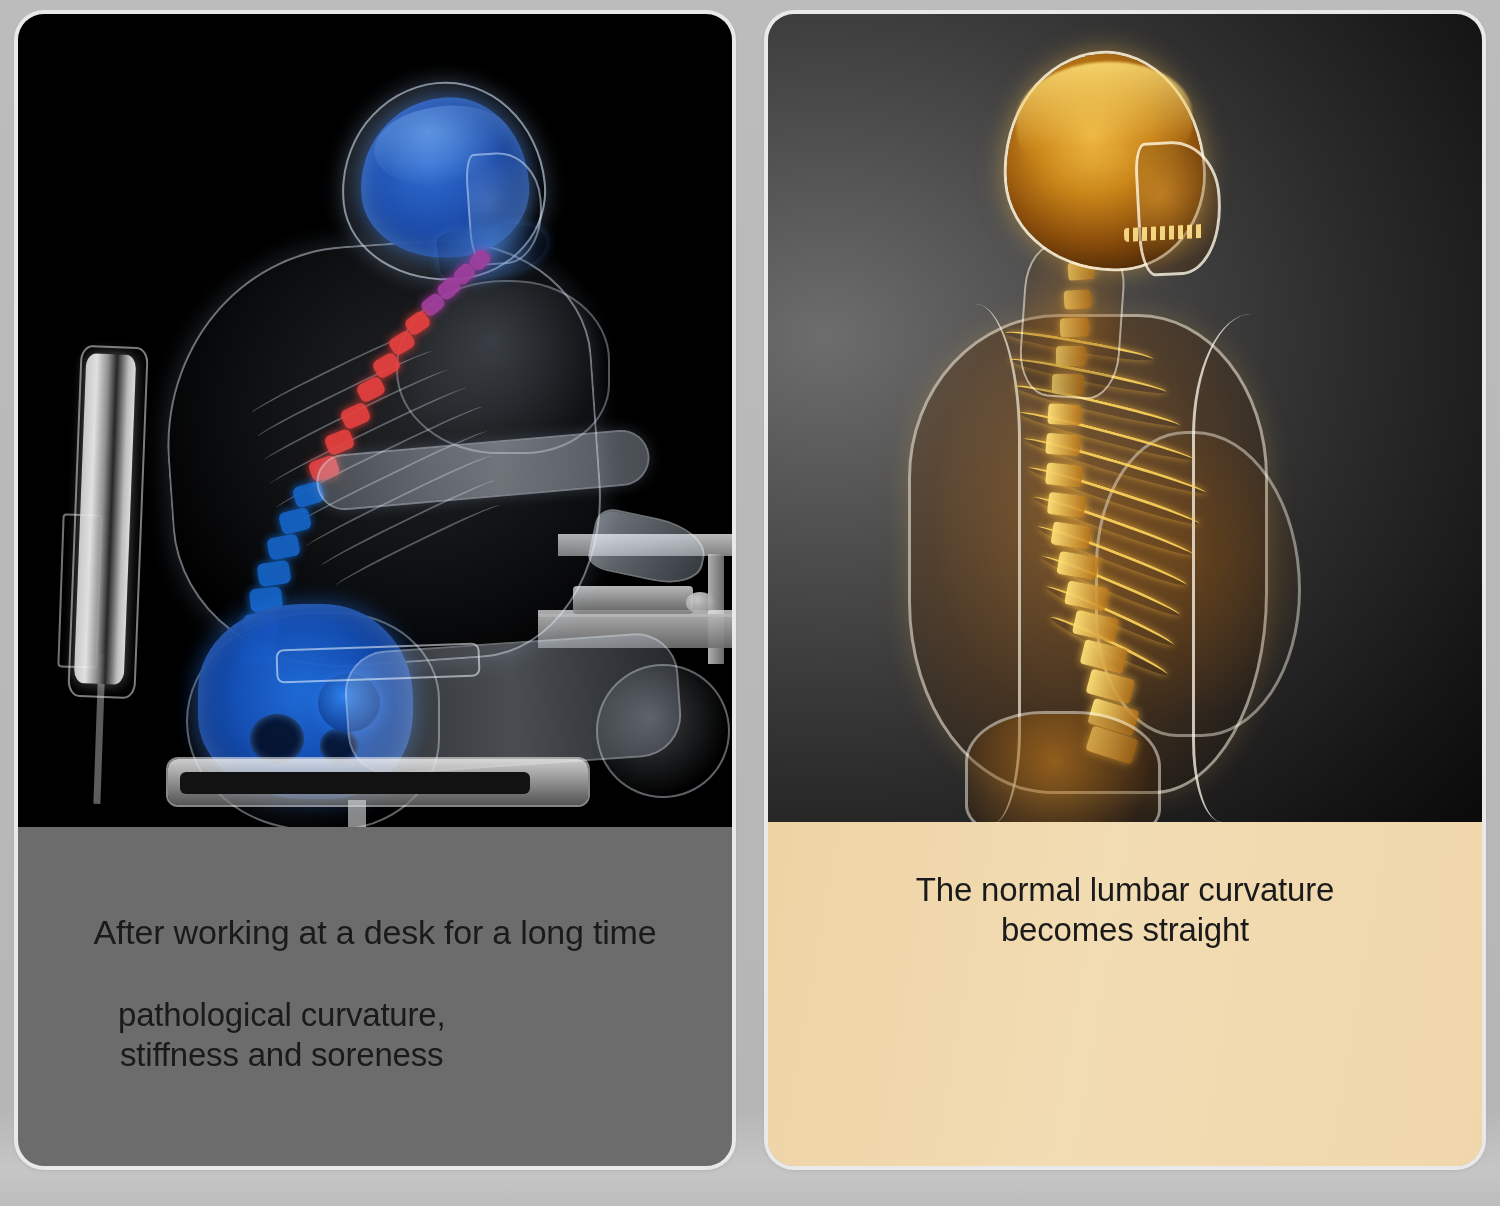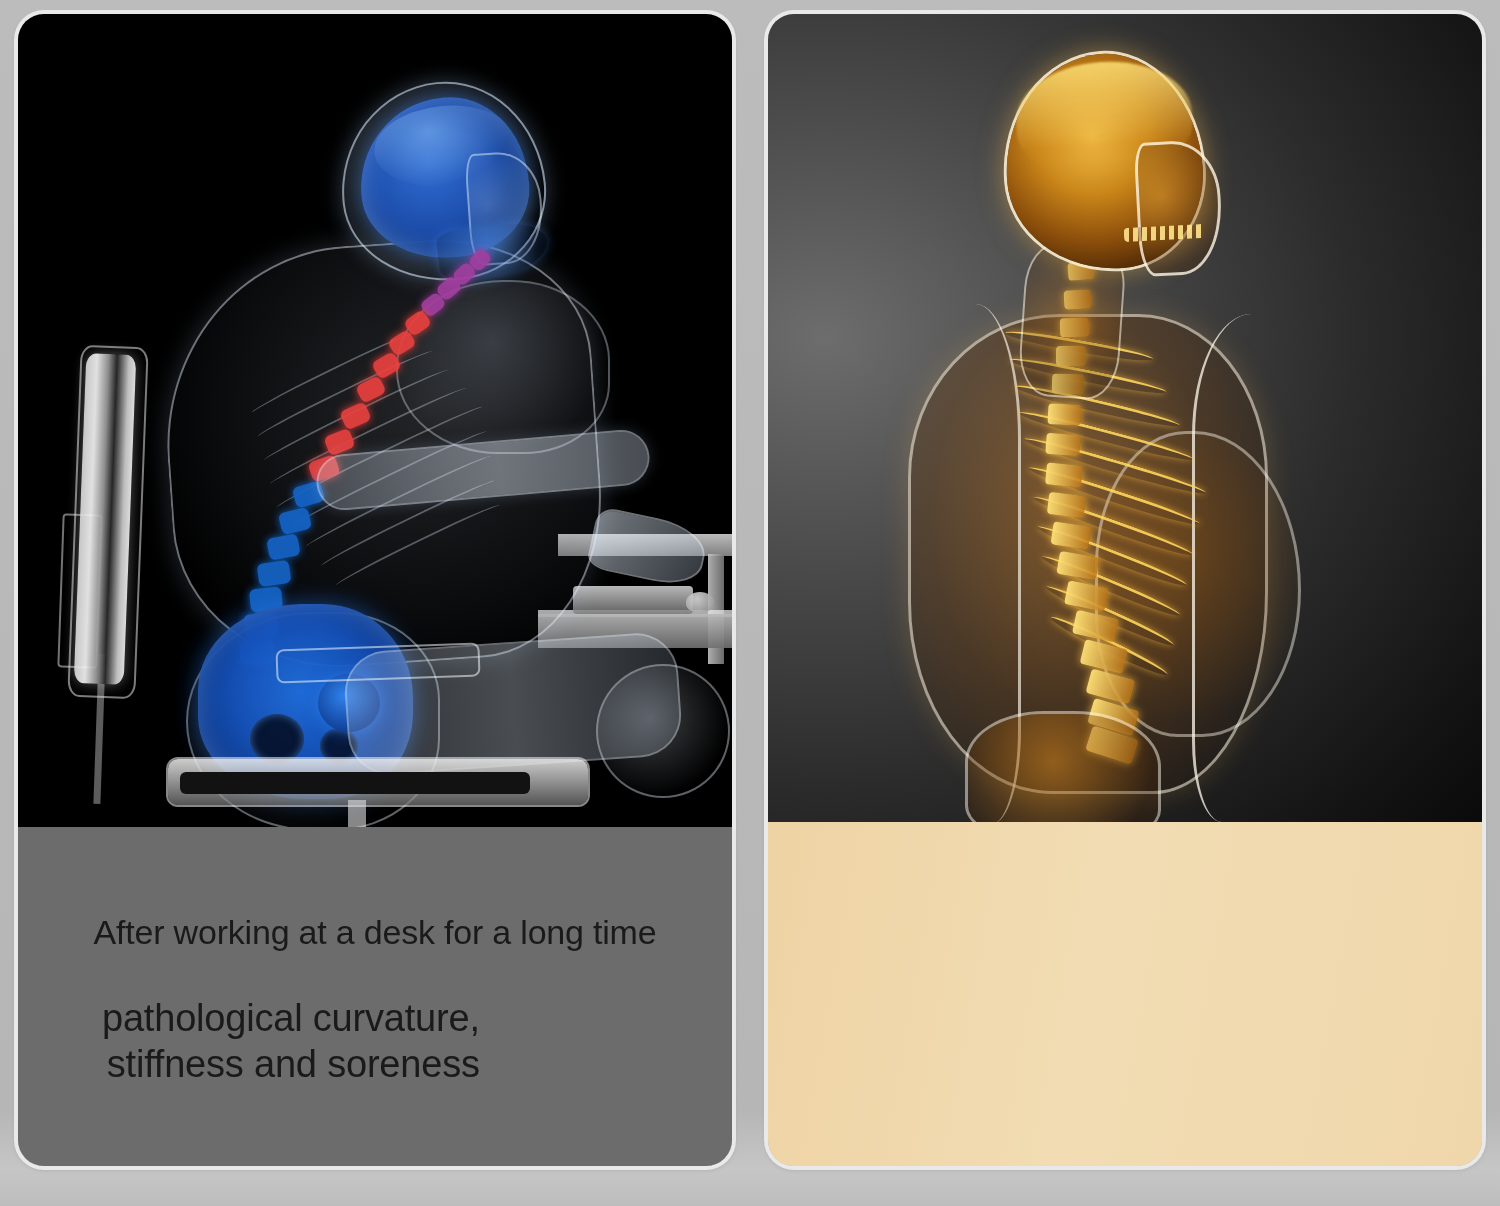--- a/index.html
+++ b/index.html
@@ -54,21 +54,21 @@
   .cap-text {
     color: #1a1a1a;
     font-family: "Liberation Sans", sans-serif;
     font-stretch: condensed;
     line-height: 1.22;
     letter-spacing: -0.2px;
     white-space: pre-line;
   }
 
   .cap-l1 { position: absolute; left: 0; right: 0; top: 85px;  text-align: center; font-size: 34px; }
-  .cap-l2 { position: absolute; left: 84px; top: 168px; text-align: right; font-size: 38px; }
+  .cap-l2 { position: absolute; left: 100px; top: 168px; text-align: center; font-size: 33px; }
 
   .cap-r1 { position: absolute; left: 0; right: 0; top: 48px;  text-align: center; font-size: 33px; }
   .cap-r2 { position: absolute; left: 0; right: 0; top: 164px; text-align: center; font-size: 33px; }
 
   
   .lx { position: absolute; inset: 0; }
 
   
   .mon-screen {
     position: absolute; left: 62px; top: 340px; width: 50px; height: 330px;
@@ -492,16 +492,18 @@
         <div class="g-pelvis"></div>
         <div class="g-neck"></div>
         <div class="g-head-glow"></div>
         <div class="g-skullcap"></div>
         <div class="g-face"></div>
         <div class="g-jawteeth"></div>
       </div>
     </div>
 
     <div class="caption caption-right">
+      <div class="cap-text cap-r1">The normal lumbar curvature
+becomes straight</div>
     </div>
   </div>
 
 </div>
 
 </body></html>

